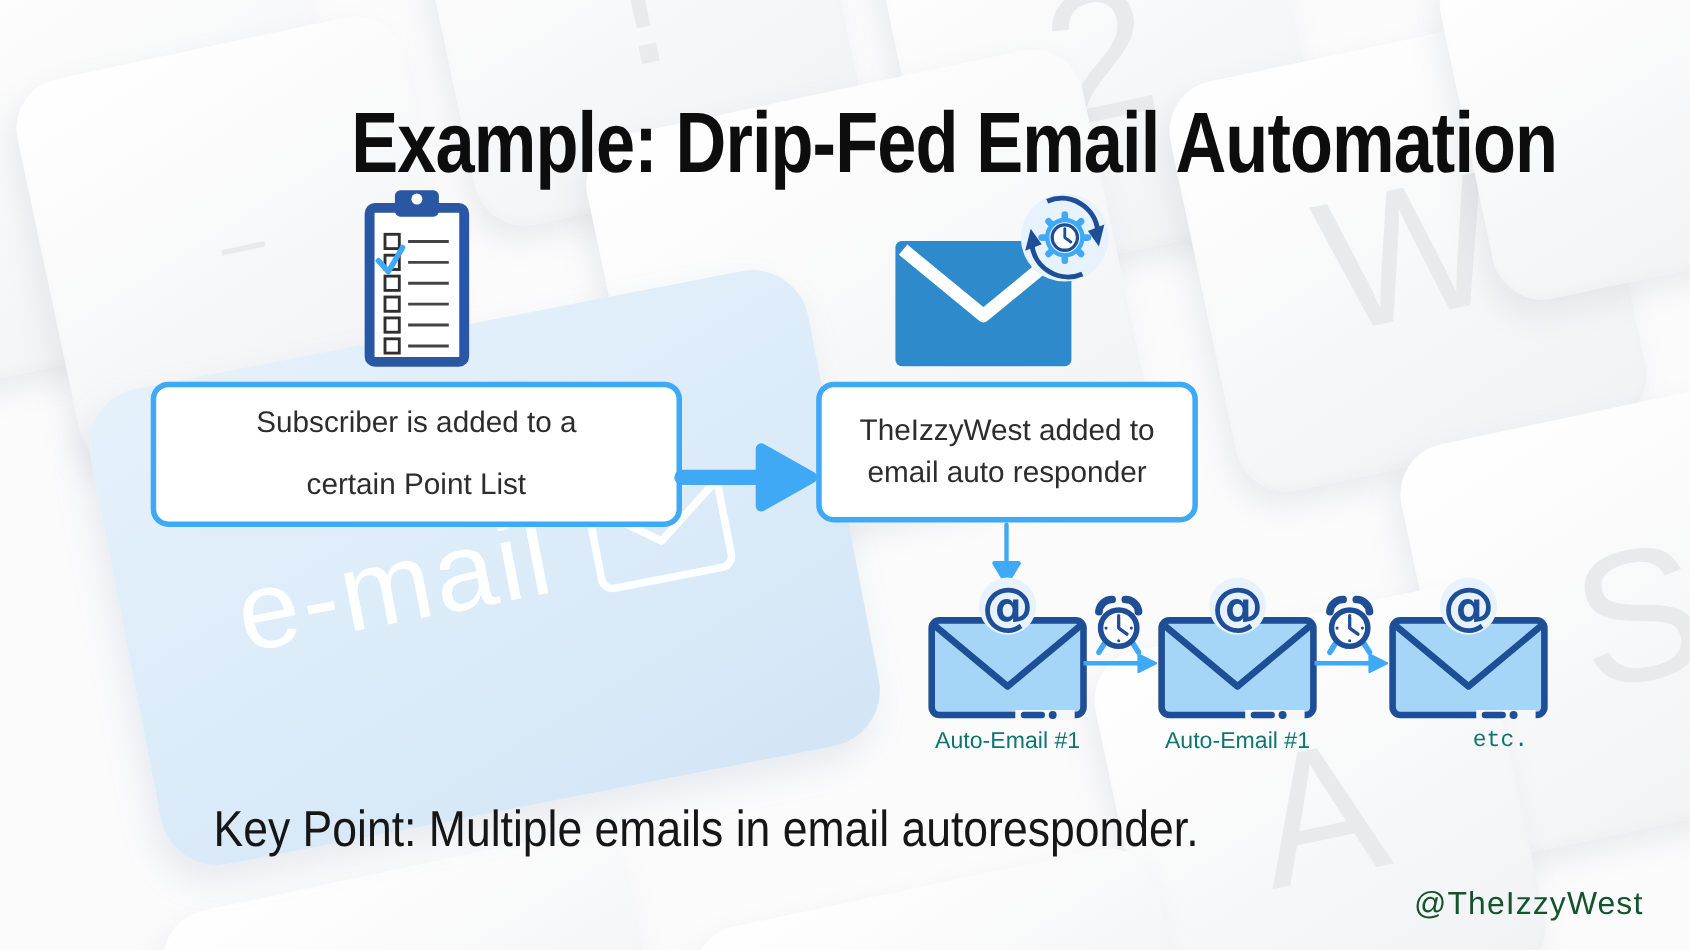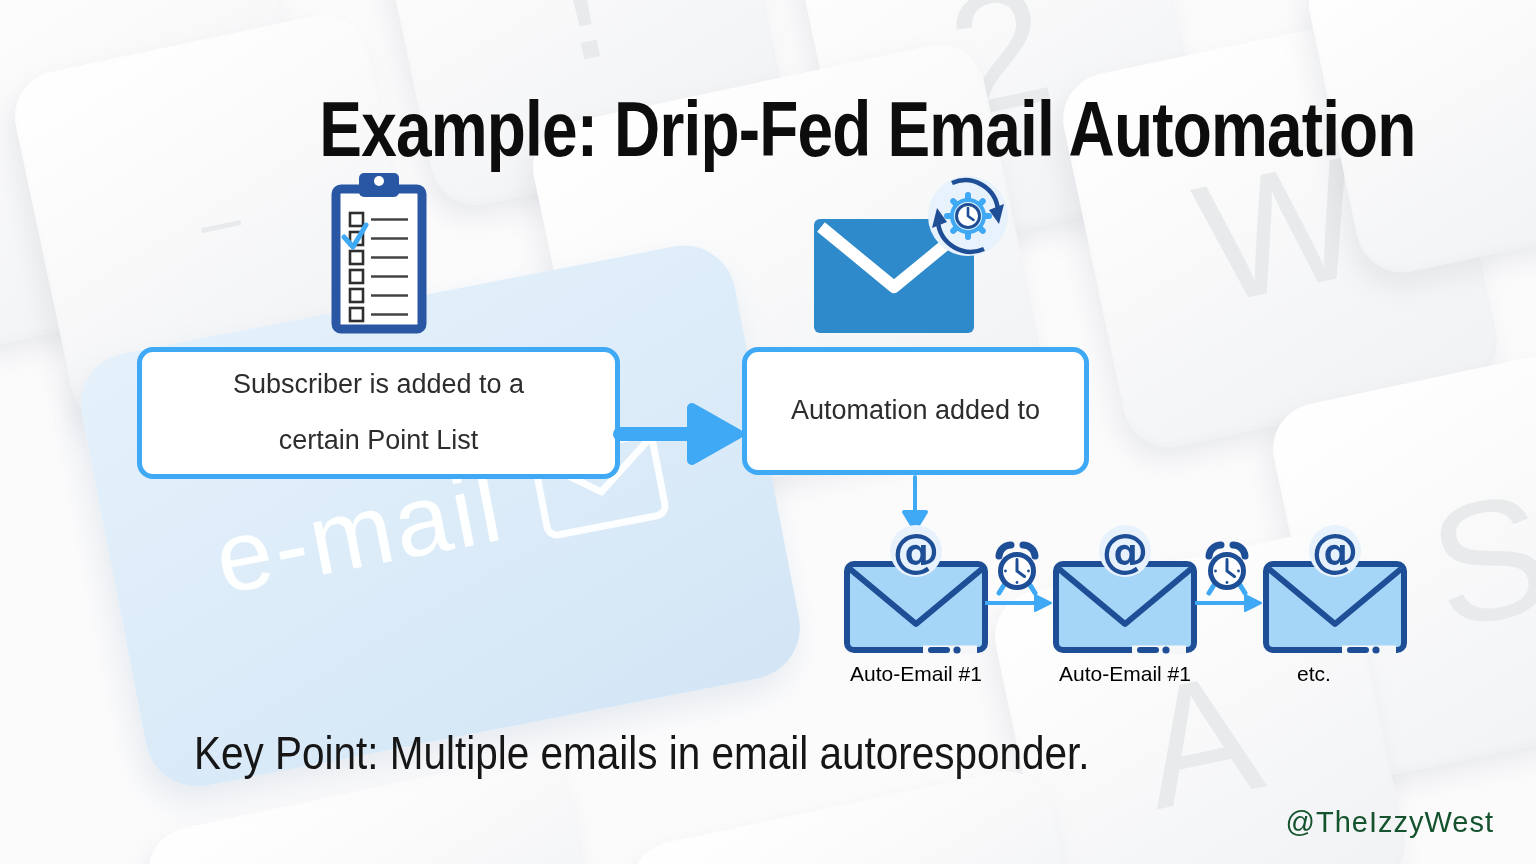--- a/index.html
+++ b/index.html
@@ -48,21 +48,21 @@
     border:5px solid #3fa9f5; border-radius:16px;
     display:flex; flex-direction:column; align-items:center; justify-content:center;
     font-size:27px; color:#2d2d2d; line-height:1.4; text-align:center;
   }
   #box1 { left:137px; top:347px; width:483px; height:132px;gap:18px; }
   #box2 { left:742px; top:347px; width:347px; height:128px; }
 
   .abs { position:absolute; z-index:10; }
   .label {
     position:absolute; z-index:10; width:220px; text-align:center;
-    font-size:21px; color:#000000; top:662px;
+    font-size:21px; color:#0f766e; top:662px;
   }
 </style>
 </head>
 <body>
 
 <div id="canvas">
 
   <div class="kb-key" style="left:-120px; top:-80px; width:420px; height:400px;"></div>
   <div class="kb-key" style="left:400px; top:-180px; width:360px; height:360px;">
     <span class="kb-letter">!</span>
@@ -146,21 +146,22 @@
     <polygon points="78,30 73,50 63,36" fill="#1e4e96"></polygon>
     <path d="M58 75 A33 33 0 0 1 12 48" stroke="#1e4e96" stroke-width="4.5" fill="none"></path>
     <polygon points="6,54 11,34 21,48" fill="#1e4e96"></polygon>
   </svg>
 
   <div class="flow-box" id="box1">
     <span>Subscriber is added to a</span>
     <span>certain Point List</span>
   </div>
   <div class="flow-box" id="box2">
-    <span>Automation added to</span>
+    <span>TheIzzyWest added to</span>
+    <span>email auto responder</span>
   </div>
 
   <svg class="abs" style="left:612px; top:396px;" width="132" height="76" viewBox="0 0 132 76">
     <path d="M8 38 H84" stroke="#3fa9f5" stroke-width="14" stroke-linecap="round"></path>
     <polygon points="80,12 126,38 80,64" fill="#3fa9f5" stroke="#3fa9f5" stroke-width="10" stroke-linejoin="round"></polygon>
   </svg>
 
   <svg class="abs" style="left:900px; top:474px;" width="30" height="62" viewBox="0 0 30 62">
     <line x1="15" y1="3" x2="15" y2="42" stroke="#3fa9f5" stroke-width="4" stroke-linecap="round"></line>
     <polygon points="4,38 15,56 26,38" fill="#3fa9f5" stroke="#3fa9f5" stroke-width="4" stroke-linejoin="round"></polygon>
@@ -227,21 +228,21 @@
     <line x1="2" y1="10" x2="54" y2="10" stroke="#3fa9f5" stroke-width="4"></line>
     <polygon points="52,2 68,10 52,18" fill="#3fa9f5" stroke="#3fa9f5" stroke-width="2" stroke-linejoin="round"></polygon>
   </svg>
   <svg class="abs" style="left:1193px; top:593px;" width="72" height="20" viewBox="0 0 72 20">
     <line x1="2" y1="10" x2="54" y2="10" stroke="#3fa9f5" stroke-width="4"></line>
     <polygon points="52,2 68,10 52,18" fill="#3fa9f5" stroke="#3fa9f5" stroke-width="2" stroke-linejoin="round"></polygon>
   </svg>
 
   <div class="label" style="left:806px;">Auto-Email #1</div>
   <div class="label" style="left:1015px;">Auto-Email #1</div>
-  <div class="label" style="left:1204px;">etc.</div>
+  <div class="label" style="left:1254px;font-family:Liberation Mono, monospace;">etc.</div>
 
   <div class="keypoint-wrap">
     <span class="keypoint">Key Point: Multiple emails in email autoresponder.</span>
   </div>
 
   <div class="watermark">@TheIzzyWest</div>
 
 </div>
 
 </body></html>

